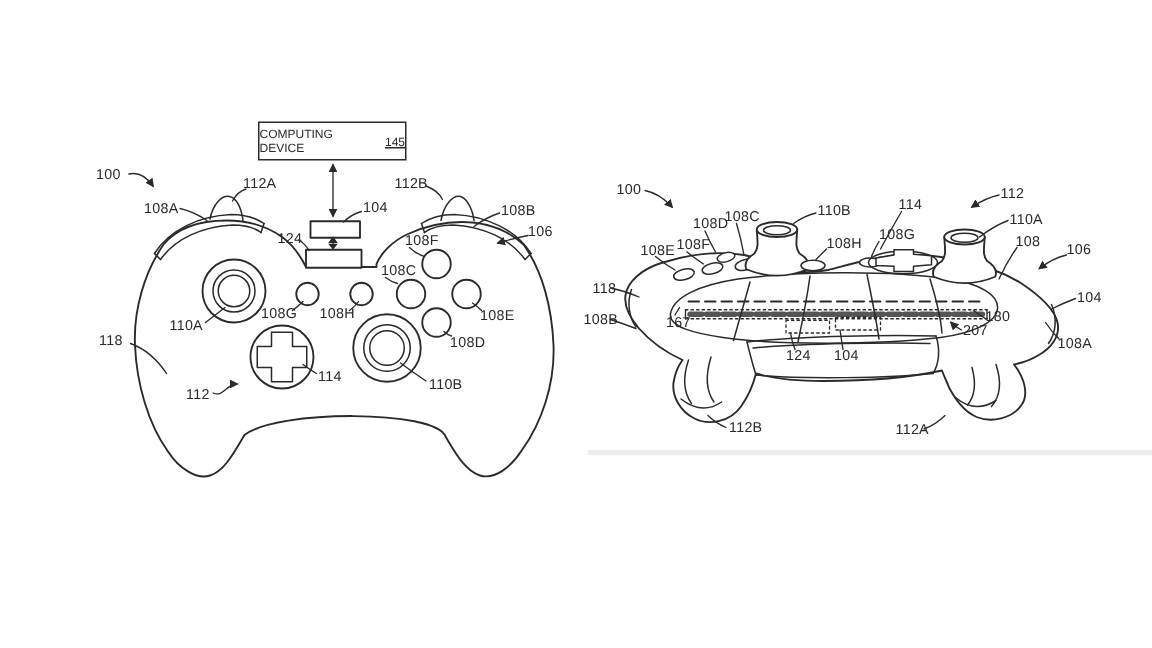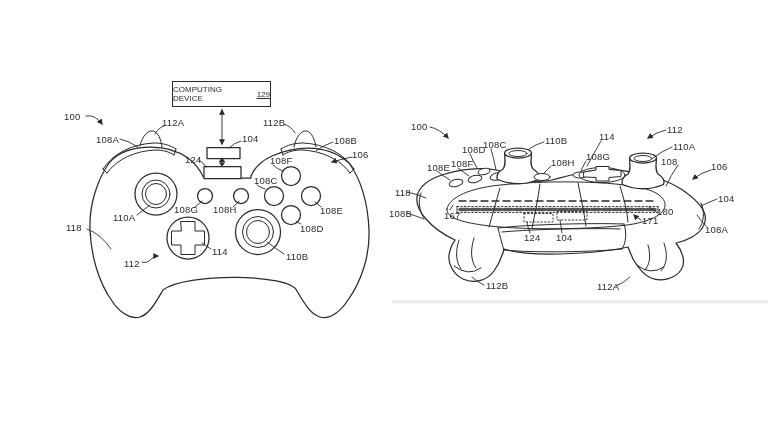--- a/index.html
+++ b/index.html
@@ -234,21 +234,21 @@
         <path class="ldr" d="M 641,220 Q 637,218 634,215" marker-end="url(#arr)"></path>
         <path class="ldr" d="M 658,213 Q 653,210 649,207"></path>
         <path class="ldr" d="M 484,285 Q 477,282 472,277"></path>
         <path class="ldr" d="M 616,286 Q 624,283 630,277"></path>
       </g>
     </g>
   </svg>
 
   <div class="cdbox">
     <span>COMPUTING DEVICE</span>
-    <span class="num">129</span>
+    <span class="num">145</span>
   </div>
 
   <span class="ref" style="left:64px;top:112px">100</span>
   <span class="ref" style="left:96px;top:135px">108A</span>
   <span class="ref" style="left:162px;top:118px">112A</span>
   <span class="ref" style="left:263px;top:118px">112B</span>
   <span class="ref" style="left:334px;top:136px">108B</span>
   <span class="ref" style="left:352px;top:150px">106</span>
   <span class="ref" style="left:242px;top:134px">104</span>
   <span class="ref" style="left:185px;top:155px">124</span>
@@ -268,27 +268,27 @@
   <span class="ref" style="left:427px;top:163px">108E</span>
   <span class="ref" style="left:451px;top:159px">108F</span>
   <span class="ref" style="left:462px;top:145px">108D</span>
   <span class="ref" style="left:483px;top:140px">108C</span>
   <span class="ref" style="left:545px;top:136px">110B</span>
   <span class="ref" style="left:551px;top:158px">108H</span>
   <span class="ref" style="left:586px;top:152px">108G</span>
   <span class="ref" style="left:599px;top:132px">114</span>
   <span class="ref" style="left:667px;top:125px">112</span>
   <span class="ref" style="left:673px;top:142px">110A</span>
-  <span class="ref" style="left:661px;top:157px">108</span>
+  <span class="ref" style="left:677px;top:157px">108</span>
   <span class="ref" style="left:711px;top:162px">106</span>
   <span class="ref" style="left:718px;top:194px">104</span>
   <span class="ref" style="left:705px;top:225px">108A</span>
   <span class="ref" style="left:395px;top:188px">118</span>
   <span class="ref" style="left:389px;top:209px">108B</span>
   <span class="ref" style="left:444px;top:211px">167</span>
   <span class="ref" style="left:524px;top:233px">124</span>
   <span class="ref" style="left:556px;top:233px">104</span>
-  <span class="ref" style="left:642px;top:216px">171</span>
+  <span class="ref" style="left:642px;top:216px">207</span>
   <span class="ref" style="left:657px;top:207px">180</span>
   <span class="ref" style="left:486px;top:281px">112B</span>
   <span class="ref" style="left:597px;top:282px">112A</span>
 
 </div>
 
 </body></html>

